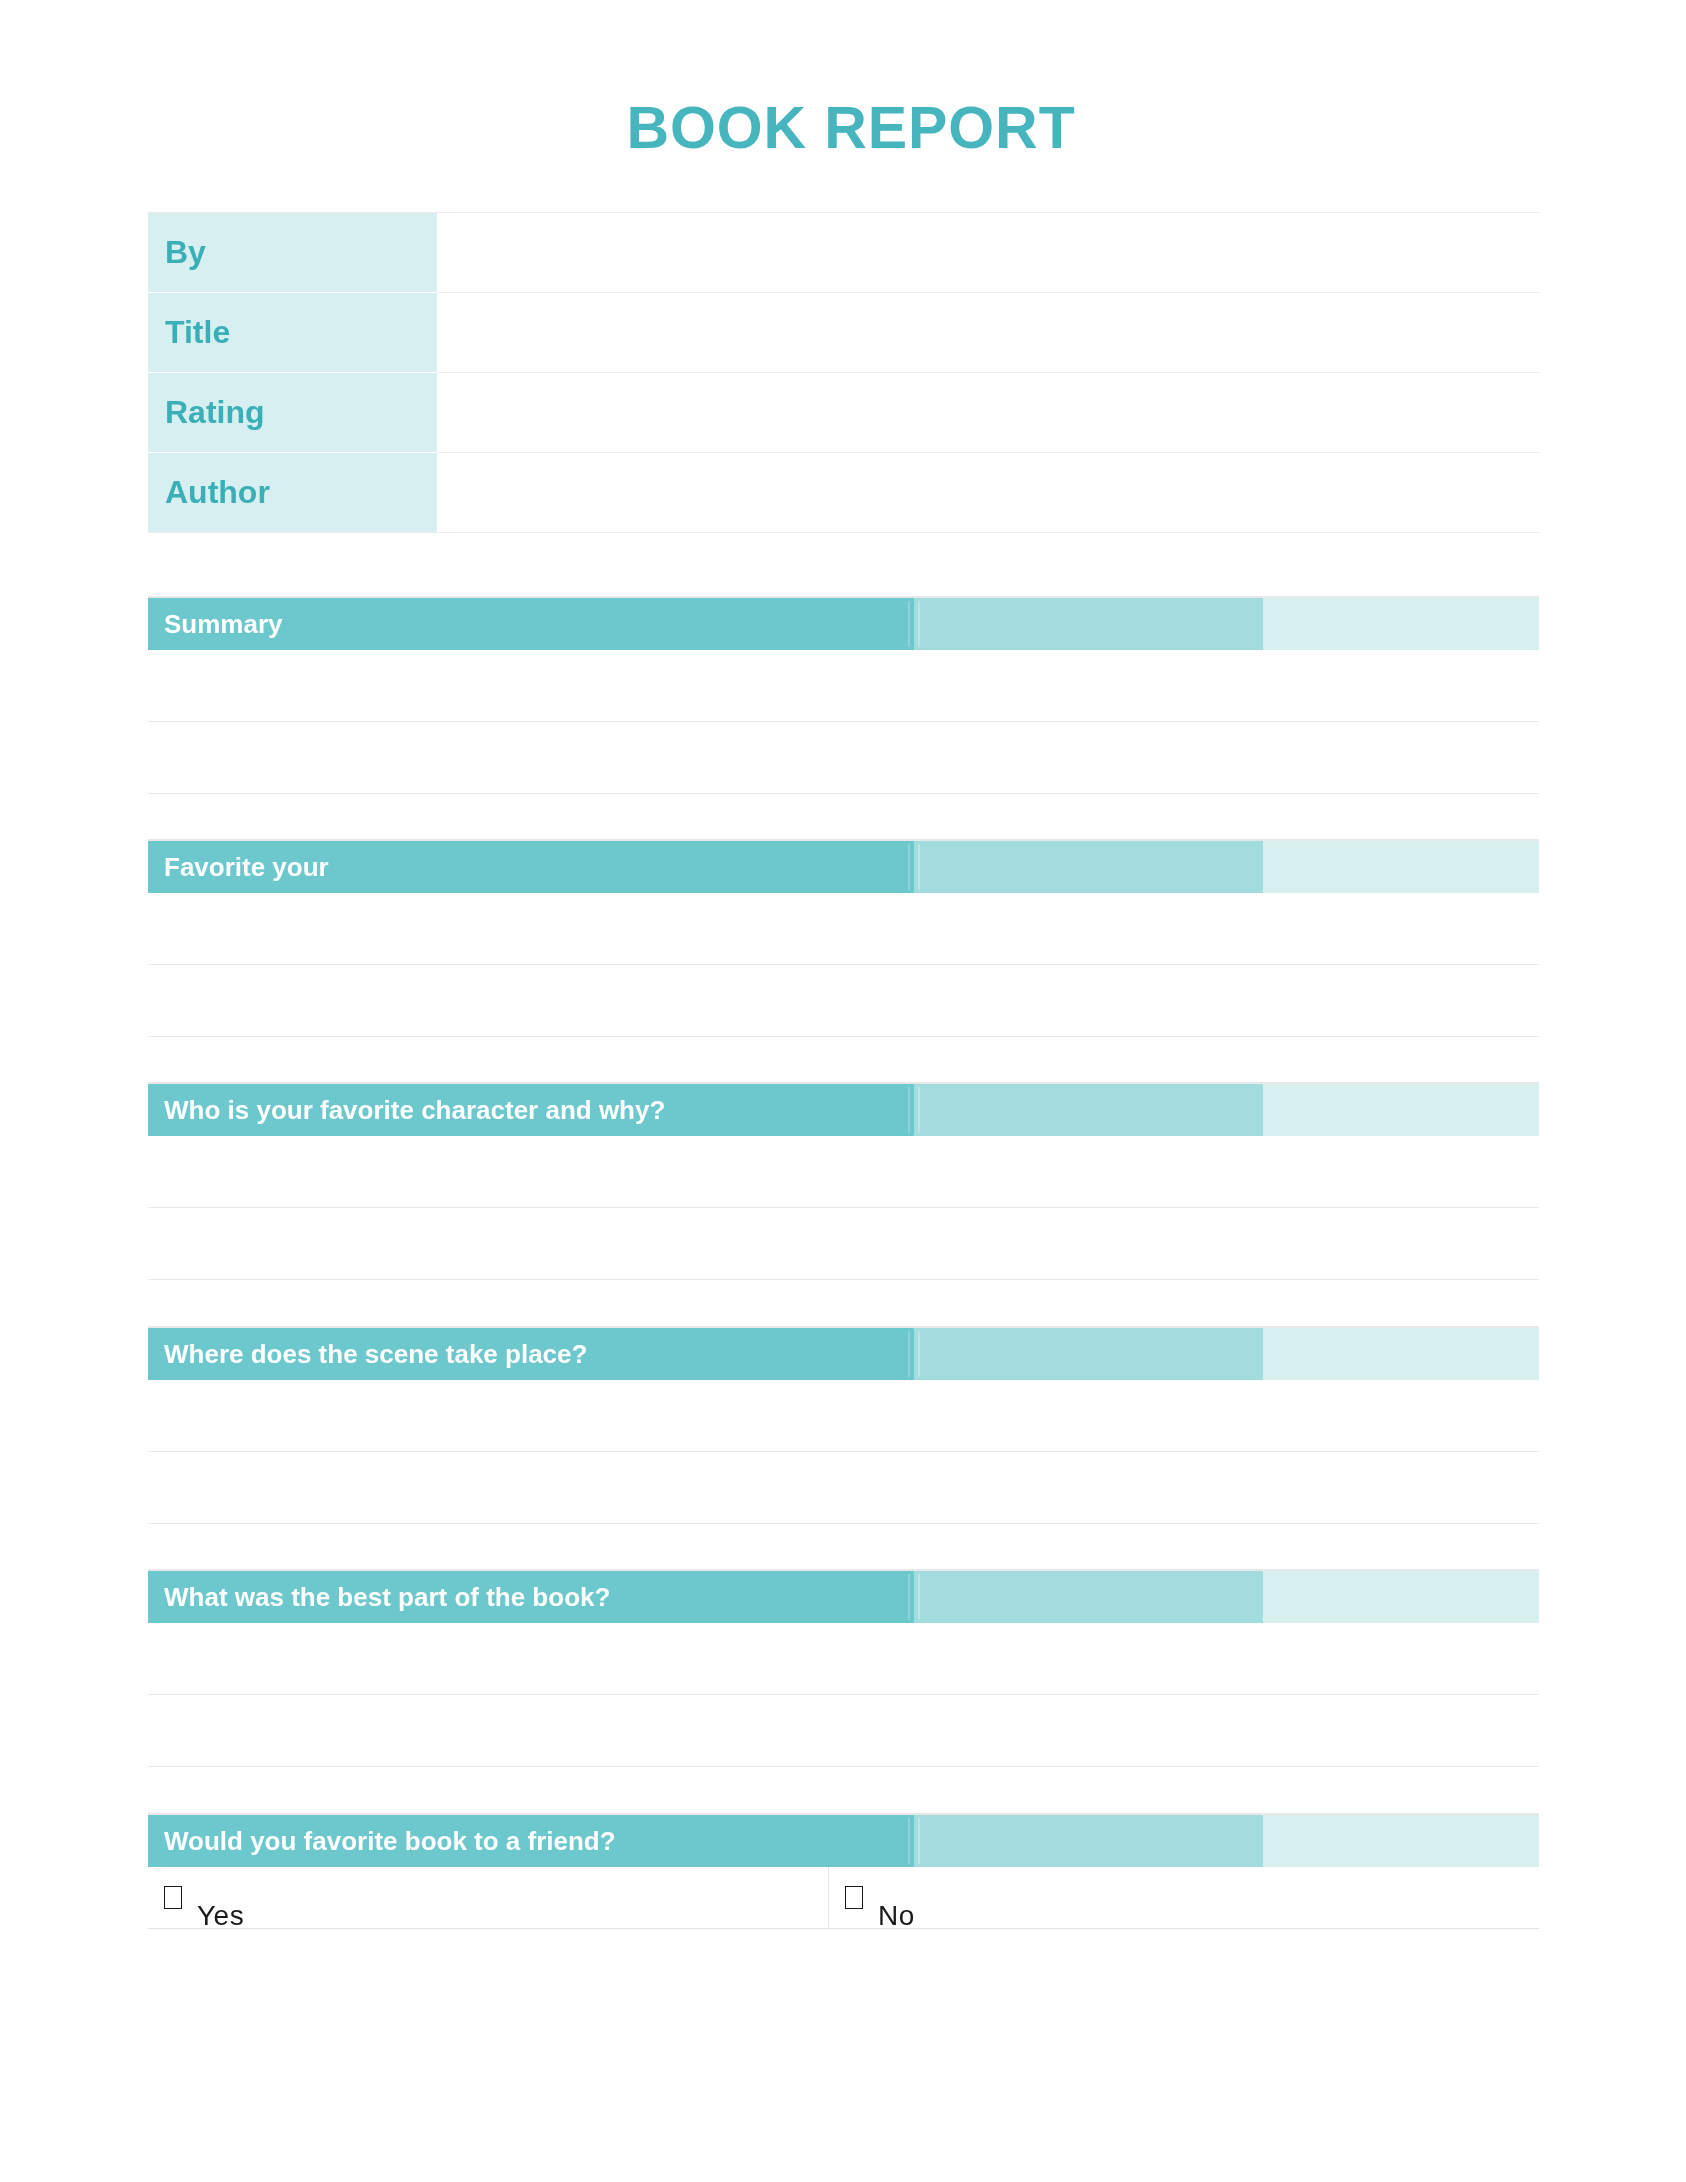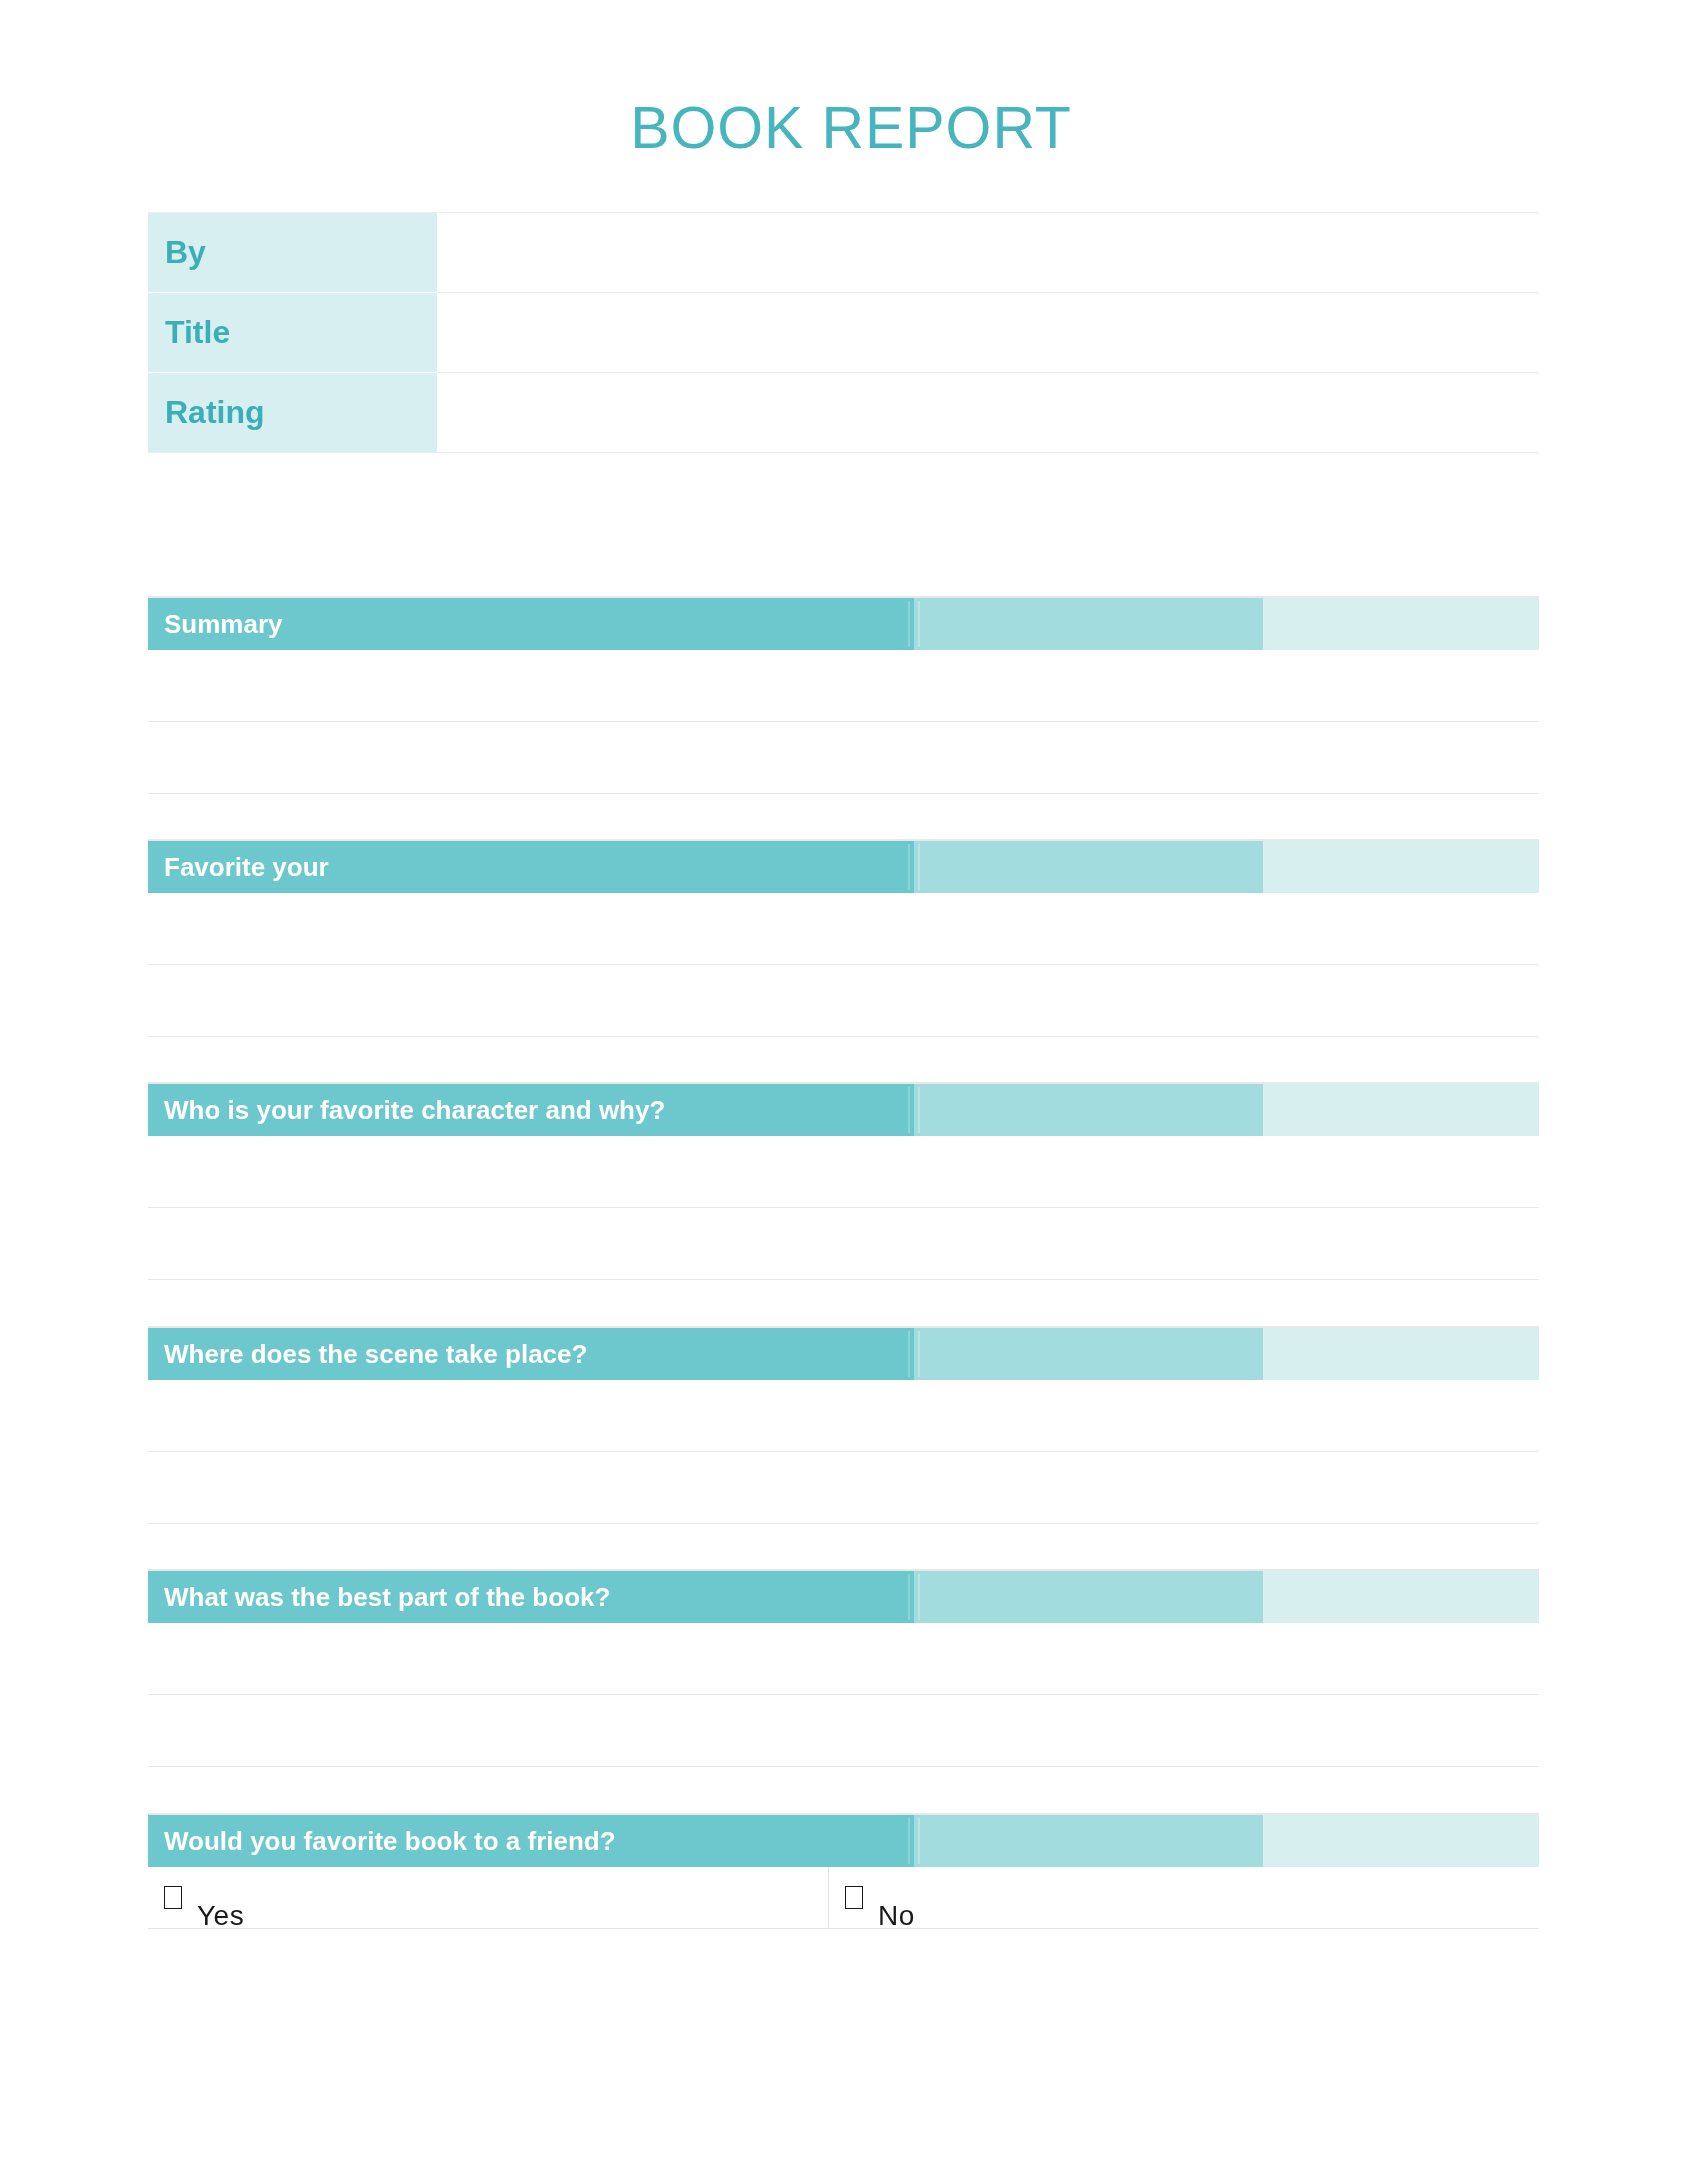--- a/index.html
+++ b/index.html
@@ -26,21 +26,21 @@
   .title-wrap {
     position: absolute;
     left: 0;
     top: 99px;
     width: 1686px;
     text-align: center;
   }
   .doc-title {
     display: inline-block;
     font-size: 59px;
-    font-weight: normal;
+    font-weight: bold;
     letter-spacing: 0.9px;
     color: #46b5bd;
     line-height: 1;
     font-family: "Liberation Sans", sans-serif;
     margin-left: 16px;
   }
 
   
   .info-table {
     position: absolute;
@@ -203,20 +203,24 @@
         <td class="info-value"></td>
       </tr>
       <tr>
         <td class="info-label">Title</td>
         <td class="info-value"></td>
       </tr>
       <tr>
         <td class="info-label">Rating</td>
         <td class="info-value"></td>
       </tr>
+      <tr>
+        <td class="info-label">Author</td>
+        <td class="info-value"></td>
+      </tr>
     </tbody>
   </table>
 
   <div class="section" style="top:596px;">
     <div class="qbar">
       <div class="qbar-dark">
         <span class="qlabel">Summary</span>
       </div>
       <div class="qbar-mid"></div>
       <div class="qbar-light"></div>

